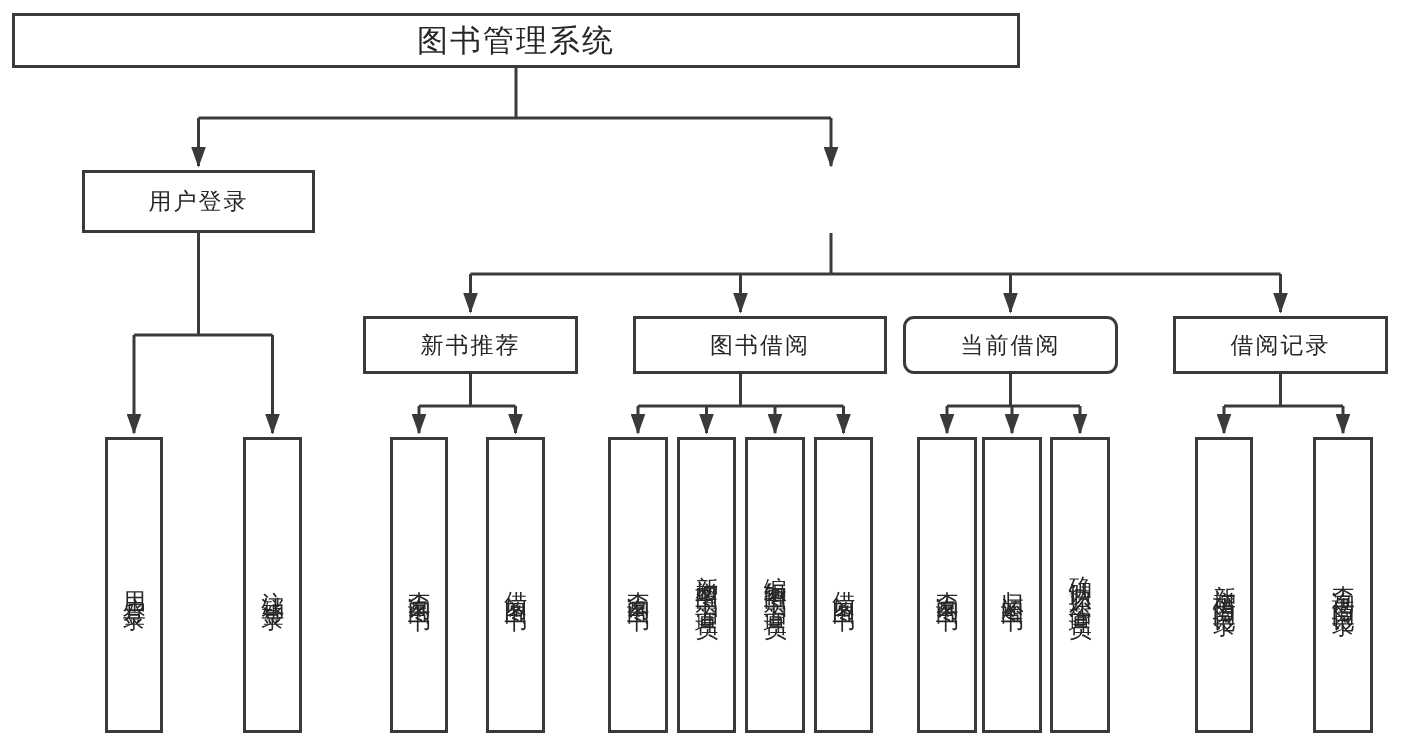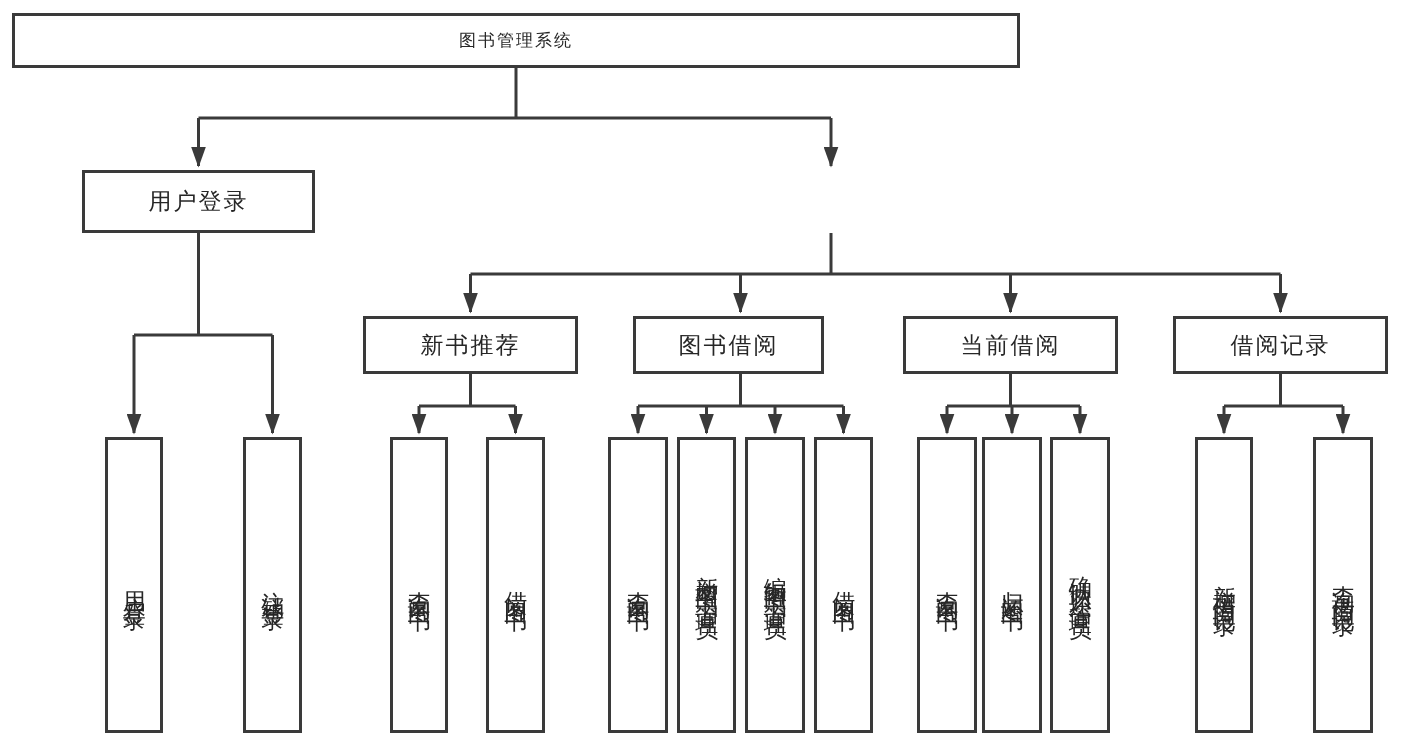--- a/index.html
+++ b/index.html
@@ -22,21 +22,21 @@
     position:absolute;
     box-sizing:border-box;
     border:3px solid var(--line);
     background:#fff;
     display:flex;align-items:center;justify-content:center;
     font-size:23px;
     letter-spacing:2px;
     z-index:1;
     white-space:nowrap;
   }
-  .root{font-size:17px;}
+  .root{font-size:31px;}
   .leaf{
     position:absolute;
     box-sizing:border-box;
     border:3px solid var(--line);
     background:#fff;
     display:flex;align-items:center;justify-content:center;
     z-index:1;
   }
   .leaf span{
     writing-mode:vertical-rl;
@@ -101,22 +101,22 @@
       <line x1="1224" y1="406" x2="1224" y2="433" marker-end="url(#arrow)"></line>
       <line x1="1343" y1="406" x2="1343" y2="433" marker-end="url(#arrow)"></line>
     </g>
   </svg>
 
   <div class="node root" style="left:12px;top:13px;width:1008px;height:55px;">图书管理系统</div>
 
   <div class="node" style="left:82px;top:170px;width:233px;height:63px;">用户登录</div>
 
   <div class="node" style="left:363px;top:316px;width:215px;height:58px;">新书推荐</div>
-  <div class="node" style="left:633px;top:316px;width:191px;height:58px;">图书借阅</div>
-  <div class="node" style="left:903px;top:316px;width:215px;height:58px;">当前借阅</div>
+  <div class="node" style="left:633px;top:316px;width:254px;height:58px;">图书借阅</div>
+  <div class="node" style="left:903px;top:316px;width:215px;height:58px;border-radius:11px;">当前借阅</div>
   <div class="node" style="left:1173px;top:316px;width:215px;height:58px;">借阅记录</div>
 
   <div class="leaf" style="left:105px;top:437px;width:58px;height:296px;">
     <span>用户登录</span>
   </div>
   <div class="leaf" style="left:243px;top:437px;width:59px;height:296px;">
     <span>注销登录</span>
   </div>
 
   <div class="leaf" style="left:390px;top:437px;width:58px;height:296px;">

